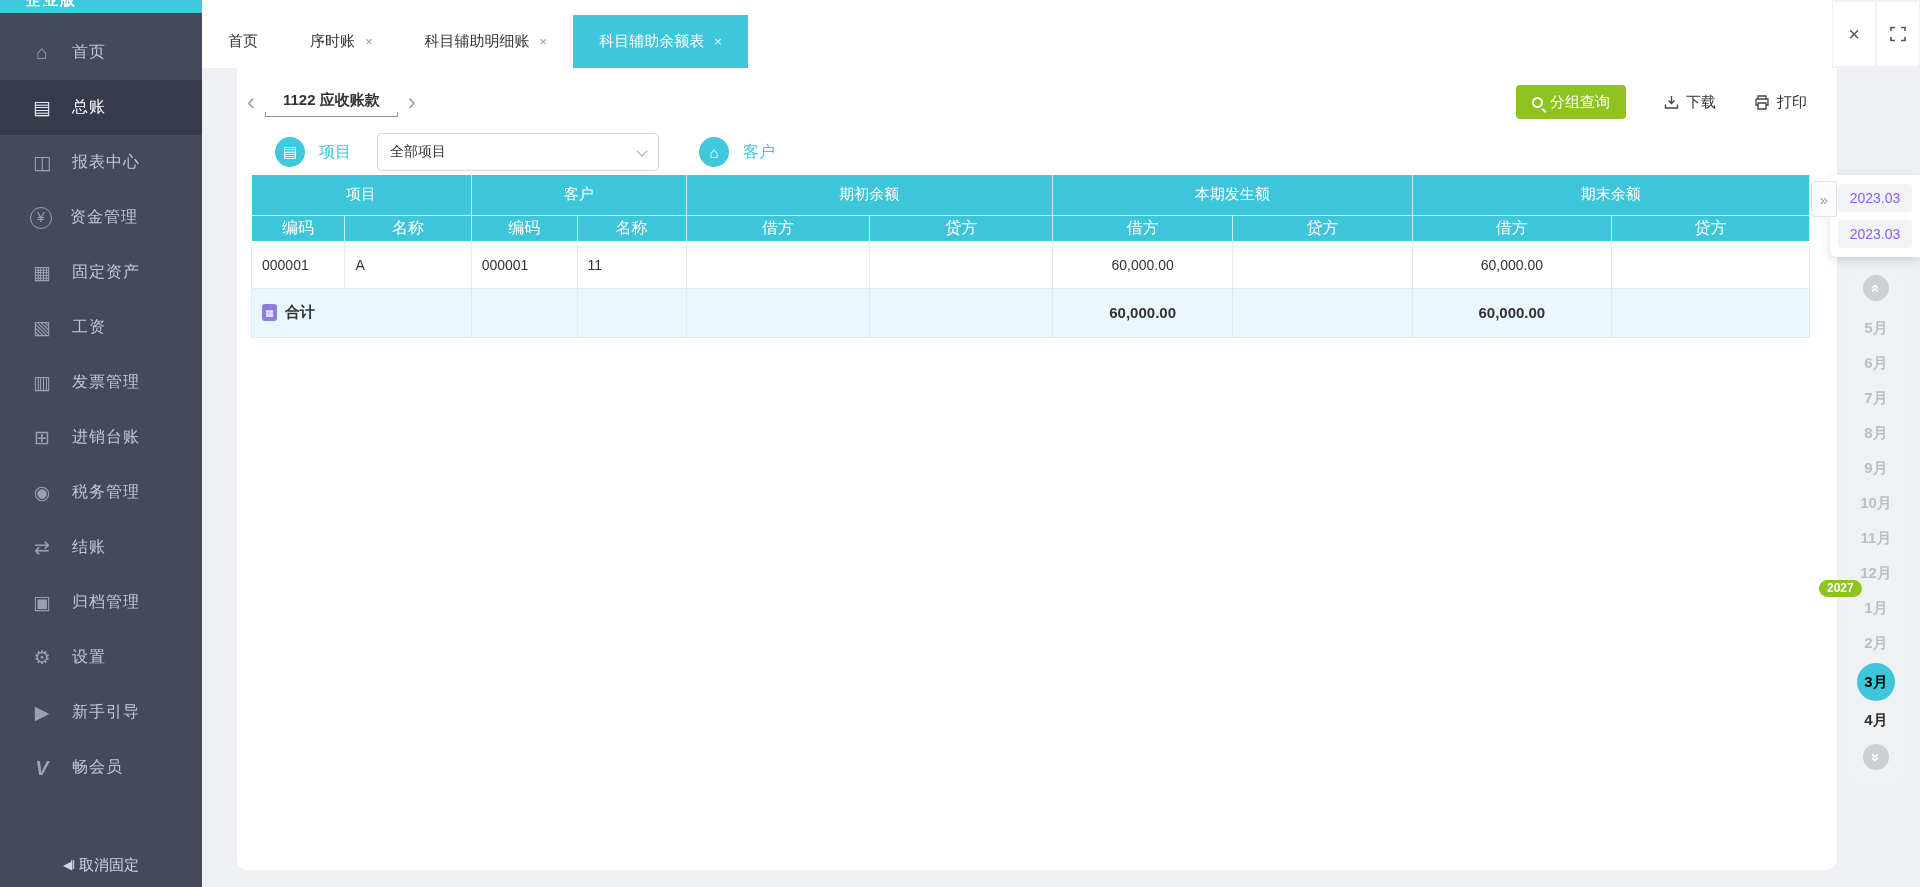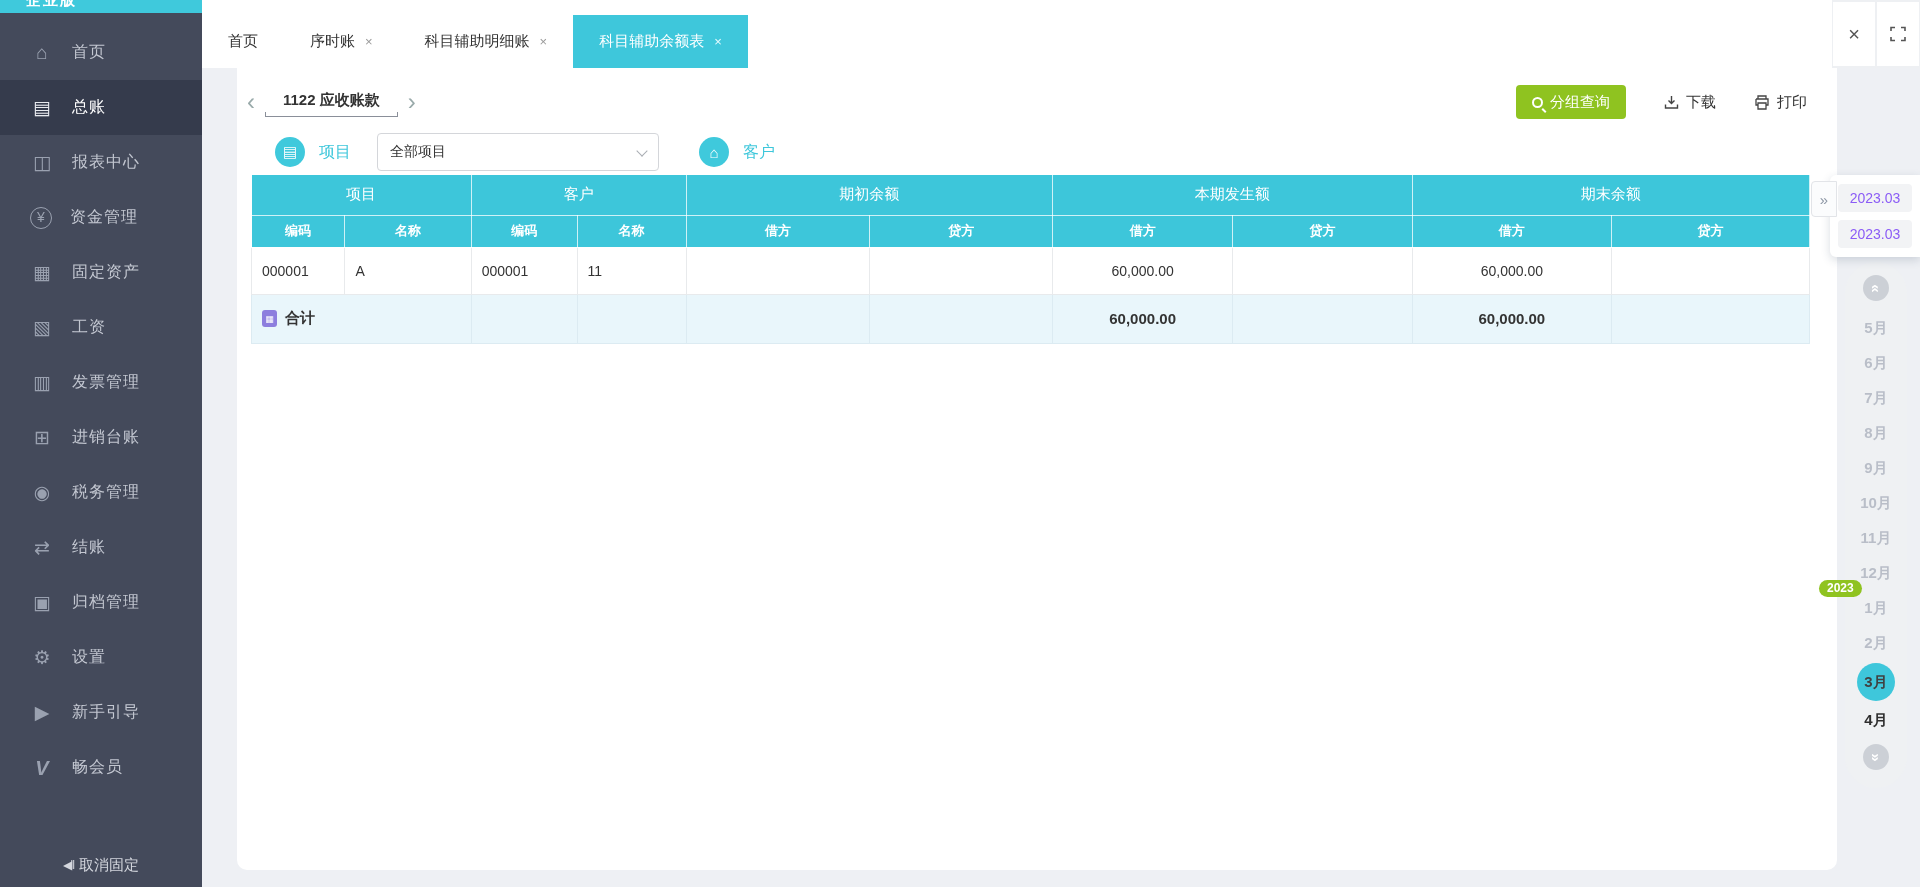--- a/index.html
+++ b/index.html
@@ -47,42 +47,42 @@
   .filters { position:absolute; left:38px; top:64px; height:40px; display:flex; align-items:center; }
   .f-icon { width:30px; height:30px; border-radius:50%; background:#3fc9dc; color:#fff; font-size:15px; display:flex; align-items:center; justify-content:center; margin-right:14px; }
   .f-label { color:#3ec7db; font-size:16px; margin-right:26px; }
   .f-select { width:282px; height:38px; border:1px solid #d4d6da; border-radius:4px; background:#fff; display:flex; align-items:center; padding:0 12px; font-size:14px; color:#333; margin-right:40px; cursor:pointer; position:relative;text-align:right; }
   .f-select .caret { position:absolute; right:12px; top:13px; width:8px; height:8px; border-left:1.5px solid #a9adb3; border-bottom:1.5px solid #a9adb3; transform:rotate(-45deg); }
 
   
   .bal-table { position:absolute; left:14px; top:107px; width:1559px; border-collapse:collapse; table-layout:fixed; }
   .bal-table th { background:#3dc6da; color:#fff; font-weight:normal; font-size:15px; border-right:1px solid rgba(255,255,255,.75); border-bottom:1px solid rgba(255,255,255,.75); }
   .bal-table tr.grp th { height:40px; }
-  .bal-table tr.sub th { height:32px; font-size:13px;font-weight:bold; }
+  .bal-table tr.sub th { height:26px; font-size:16px; }
   .bal-table td { height:47px; border:1px solid #e8eaec; font-size:14px; padding:12px 10px; background:#fff; }
   .bal-table td.num { text-align:center; }
   .bal-table tr.total td { background:#e9f6fb; border-color:#dcebf2; height:49px; font-weight:bold; font-size:15px; }
   .total-label { display:flex; align-items:center; gap:8px; font-weight:bold; }
   .sum-icon { width:15px; height:17px; background:#8d7ede; border-radius:3px; color:#fff; font-size:9px; display:flex; align-items:center; justify-content:center; }
 
   
   .expander { position:absolute; left:1811px; top:181px; width:26px; height:36px; background:#fbfcfd; border:1px solid #e2e4e8; border-radius:4px 0 0 4px; display:flex; align-items:center; justify-content:center; color:#8d97a5; font-size:15px; cursor:pointer; z-index:6; }
   .period-card { position:absolute; right:0; top:175px; width:90px; background:#fff; border-radius:6px 0 0 6px; box-shadow:0 3px 10px rgba(40,60,90,.18); padding:9px 8px; z-index:5; }
   .period-pill { background:#f2f3f5; border-radius:4px; font-size:14px; color:#8b5cf6; text-align:center; padding:6px 4px; margin-bottom:8px; cursor:pointer; }
   .period-pill:last-child { margin-bottom:0; }
 
   .month-panel { position:absolute; left:1845px; top:262px; width:62px; height:526px; background:#eff1f3; border-radius:31px; display:flex; flex-direction:column; align-items:center; padding-top:13px; z-index:3; }
   .m-arrow { width:26px; height:26px; border-radius:50%; background:#ccd0d6; color:#fff; display:flex; align-items:center; justify-content:center; cursor:pointer; flex:none; }
   .m-arrow span { font-size:15px; font-weight:bold; display:block; }
   .m-arrow.up span { transform:rotate(90deg); }
   .m-arrow.down span { transform:rotate(90deg); }
   .m-arrow.down { margin-top:6px; }
   .month { height:35px; display:flex; align-items:center; justify-content:center; font-size:15px; font-weight:bold; color:#b9bec8; cursor:pointer; flex:none; }
   .month.current { color:#2e2e2e; }
-  .month.selected { width:38px; height:38px; border-radius:50%; background:#3ec7db; color:#404040; margin:2px 0; }
+  .month.selected { width:38px; height:38px; border-radius:50%; background:#3ec7db; color:#000000; margin:2px 0; }
   .year-badge { position:absolute; left:-26px; top:318px; background:#8fc320; color:#fff; font-size:12px; font-weight:bold; border-radius:9px; padding:1px 8px 2px; cursor:default; }
 
   svg { display:block; }
 </style>
 </head>
 <body>
 
 <div class="sidebar">
   <div class="logo-bar">
       <span>企业版</span>
@@ -303,14 +303,14 @@
   <div class="month">10月</div>
   <div class="month">11月</div>
   <div class="month">12月</div>
   <div class="month">1月</div>
   <div class="month">2月</div>
   <div class="month selected">3月</div>
   <div class="month current">4月</div>
   <div class="m-arrow down">
       <span>»</span>
     </div>
-  <div class="year-badge">2023</div>
+  <div class="year-badge">2027</div>
 </div>
 
 </body></html>

